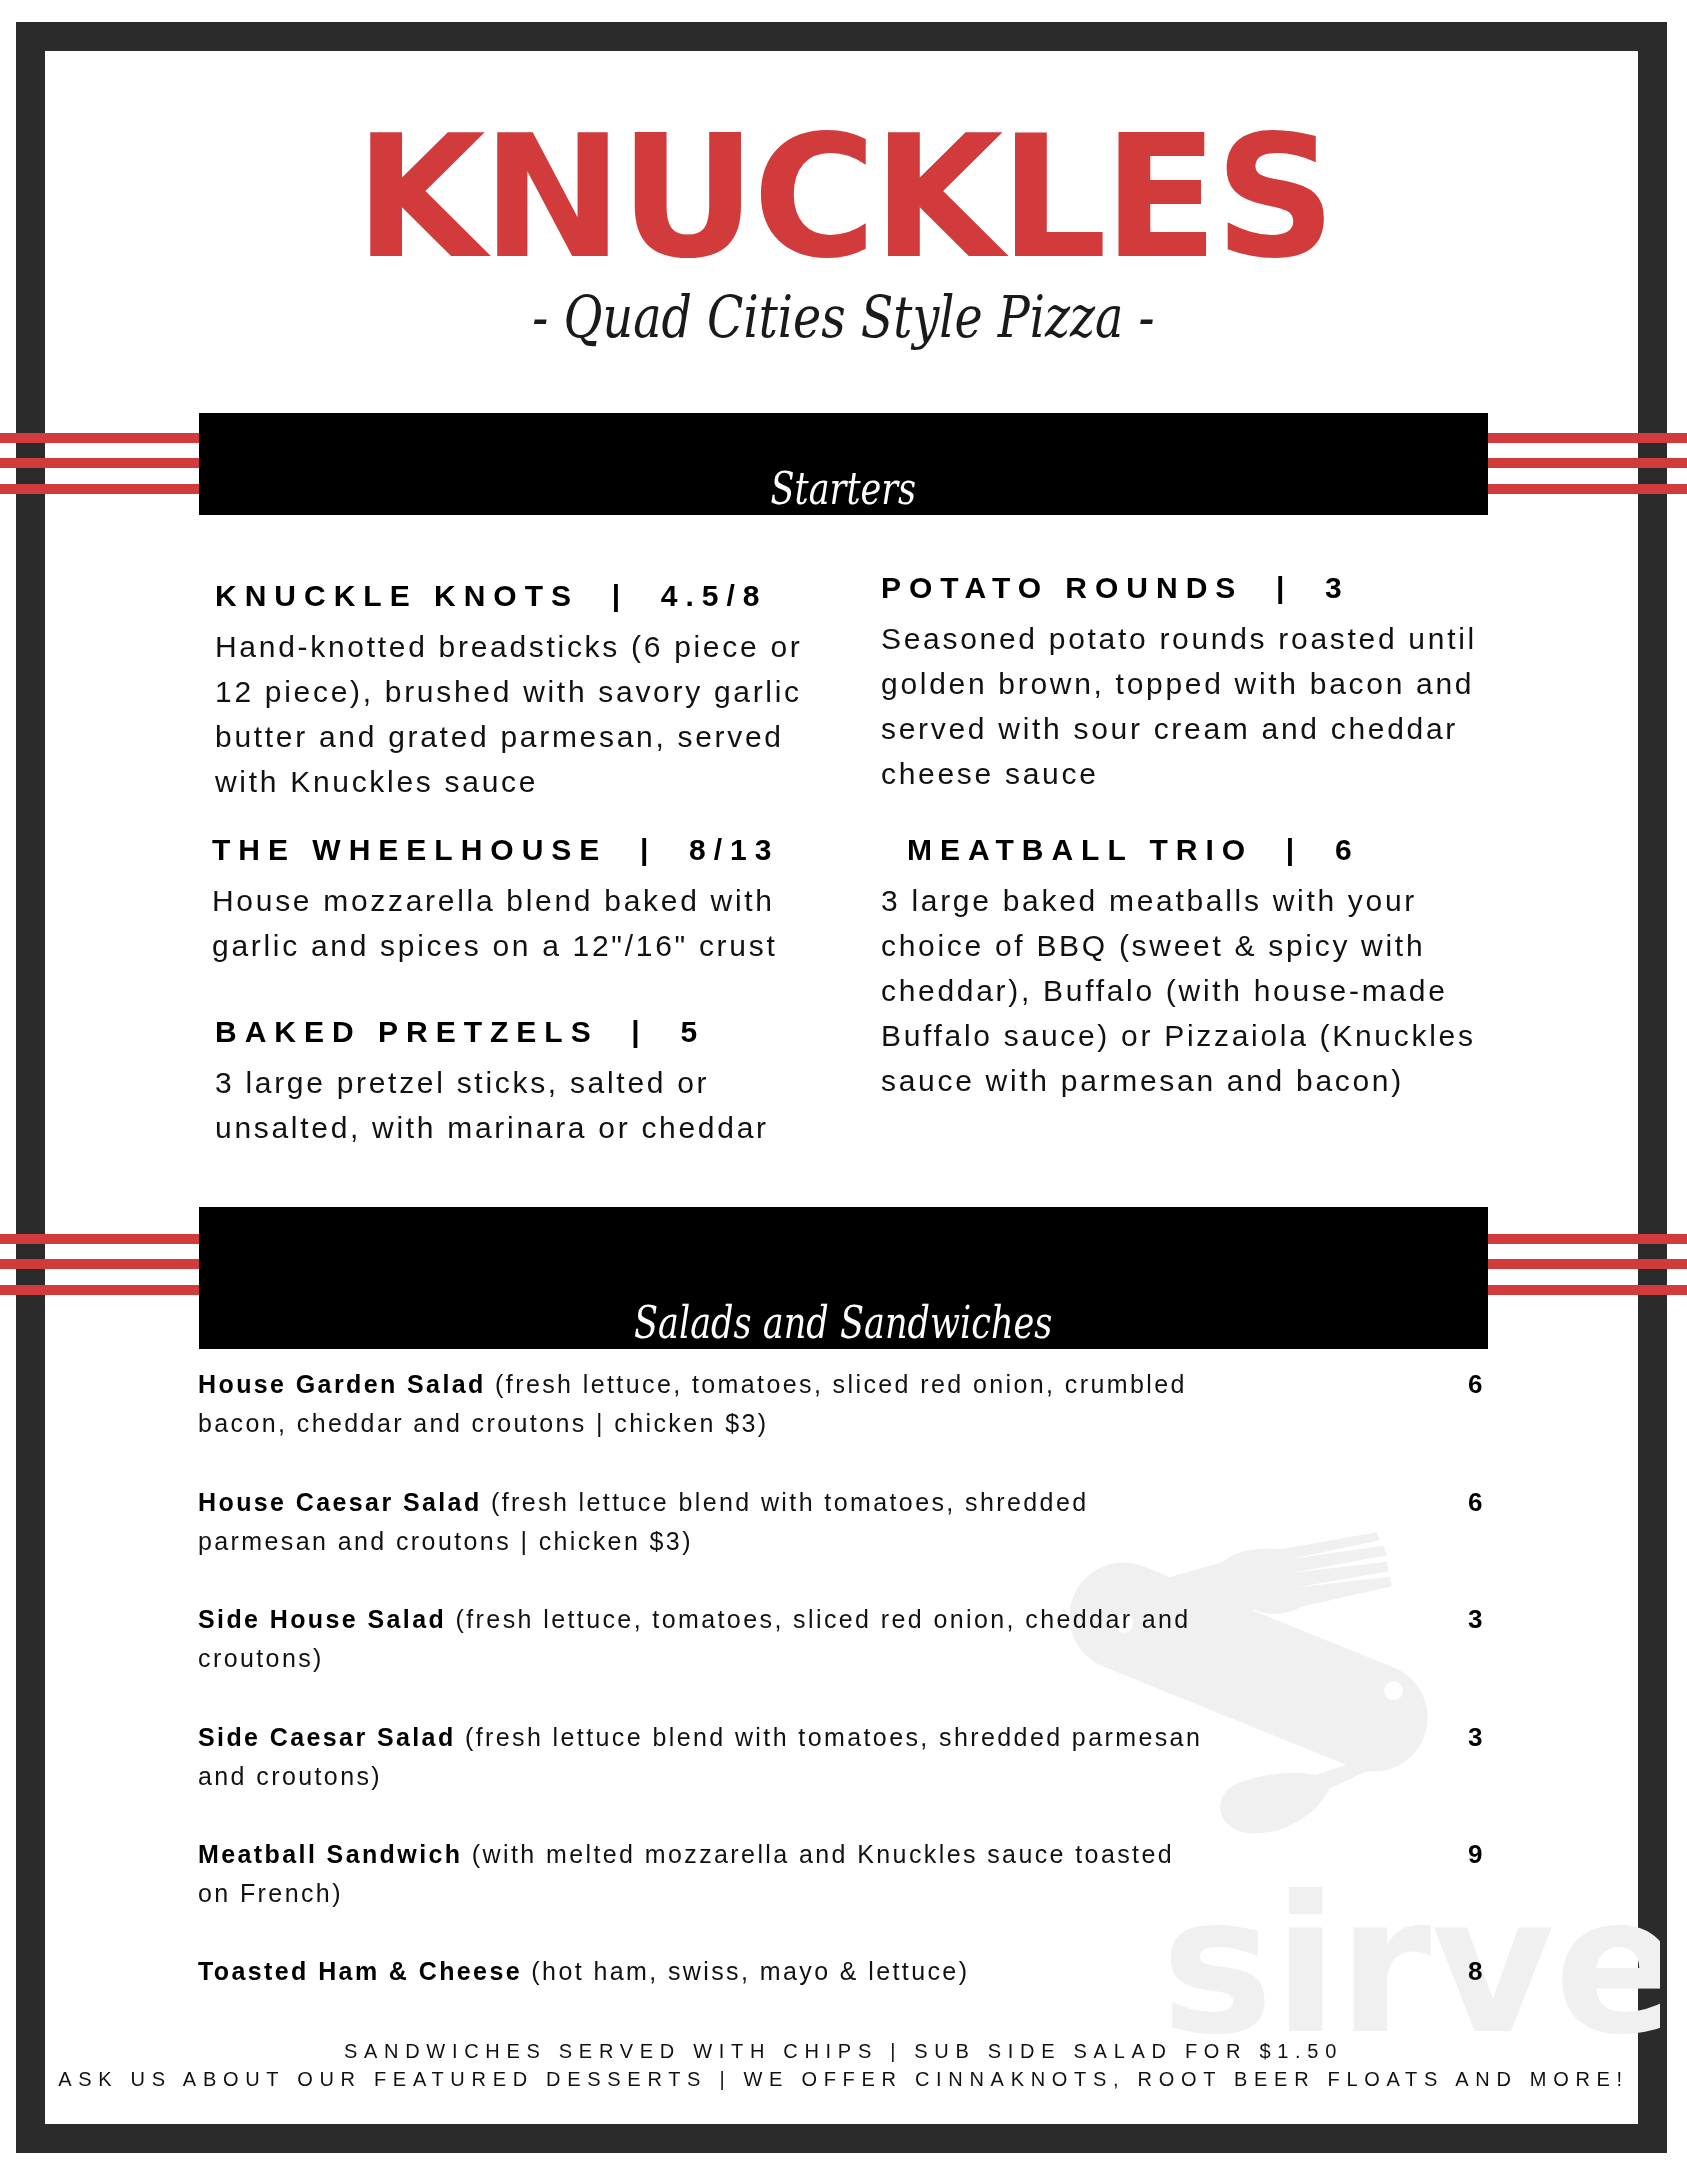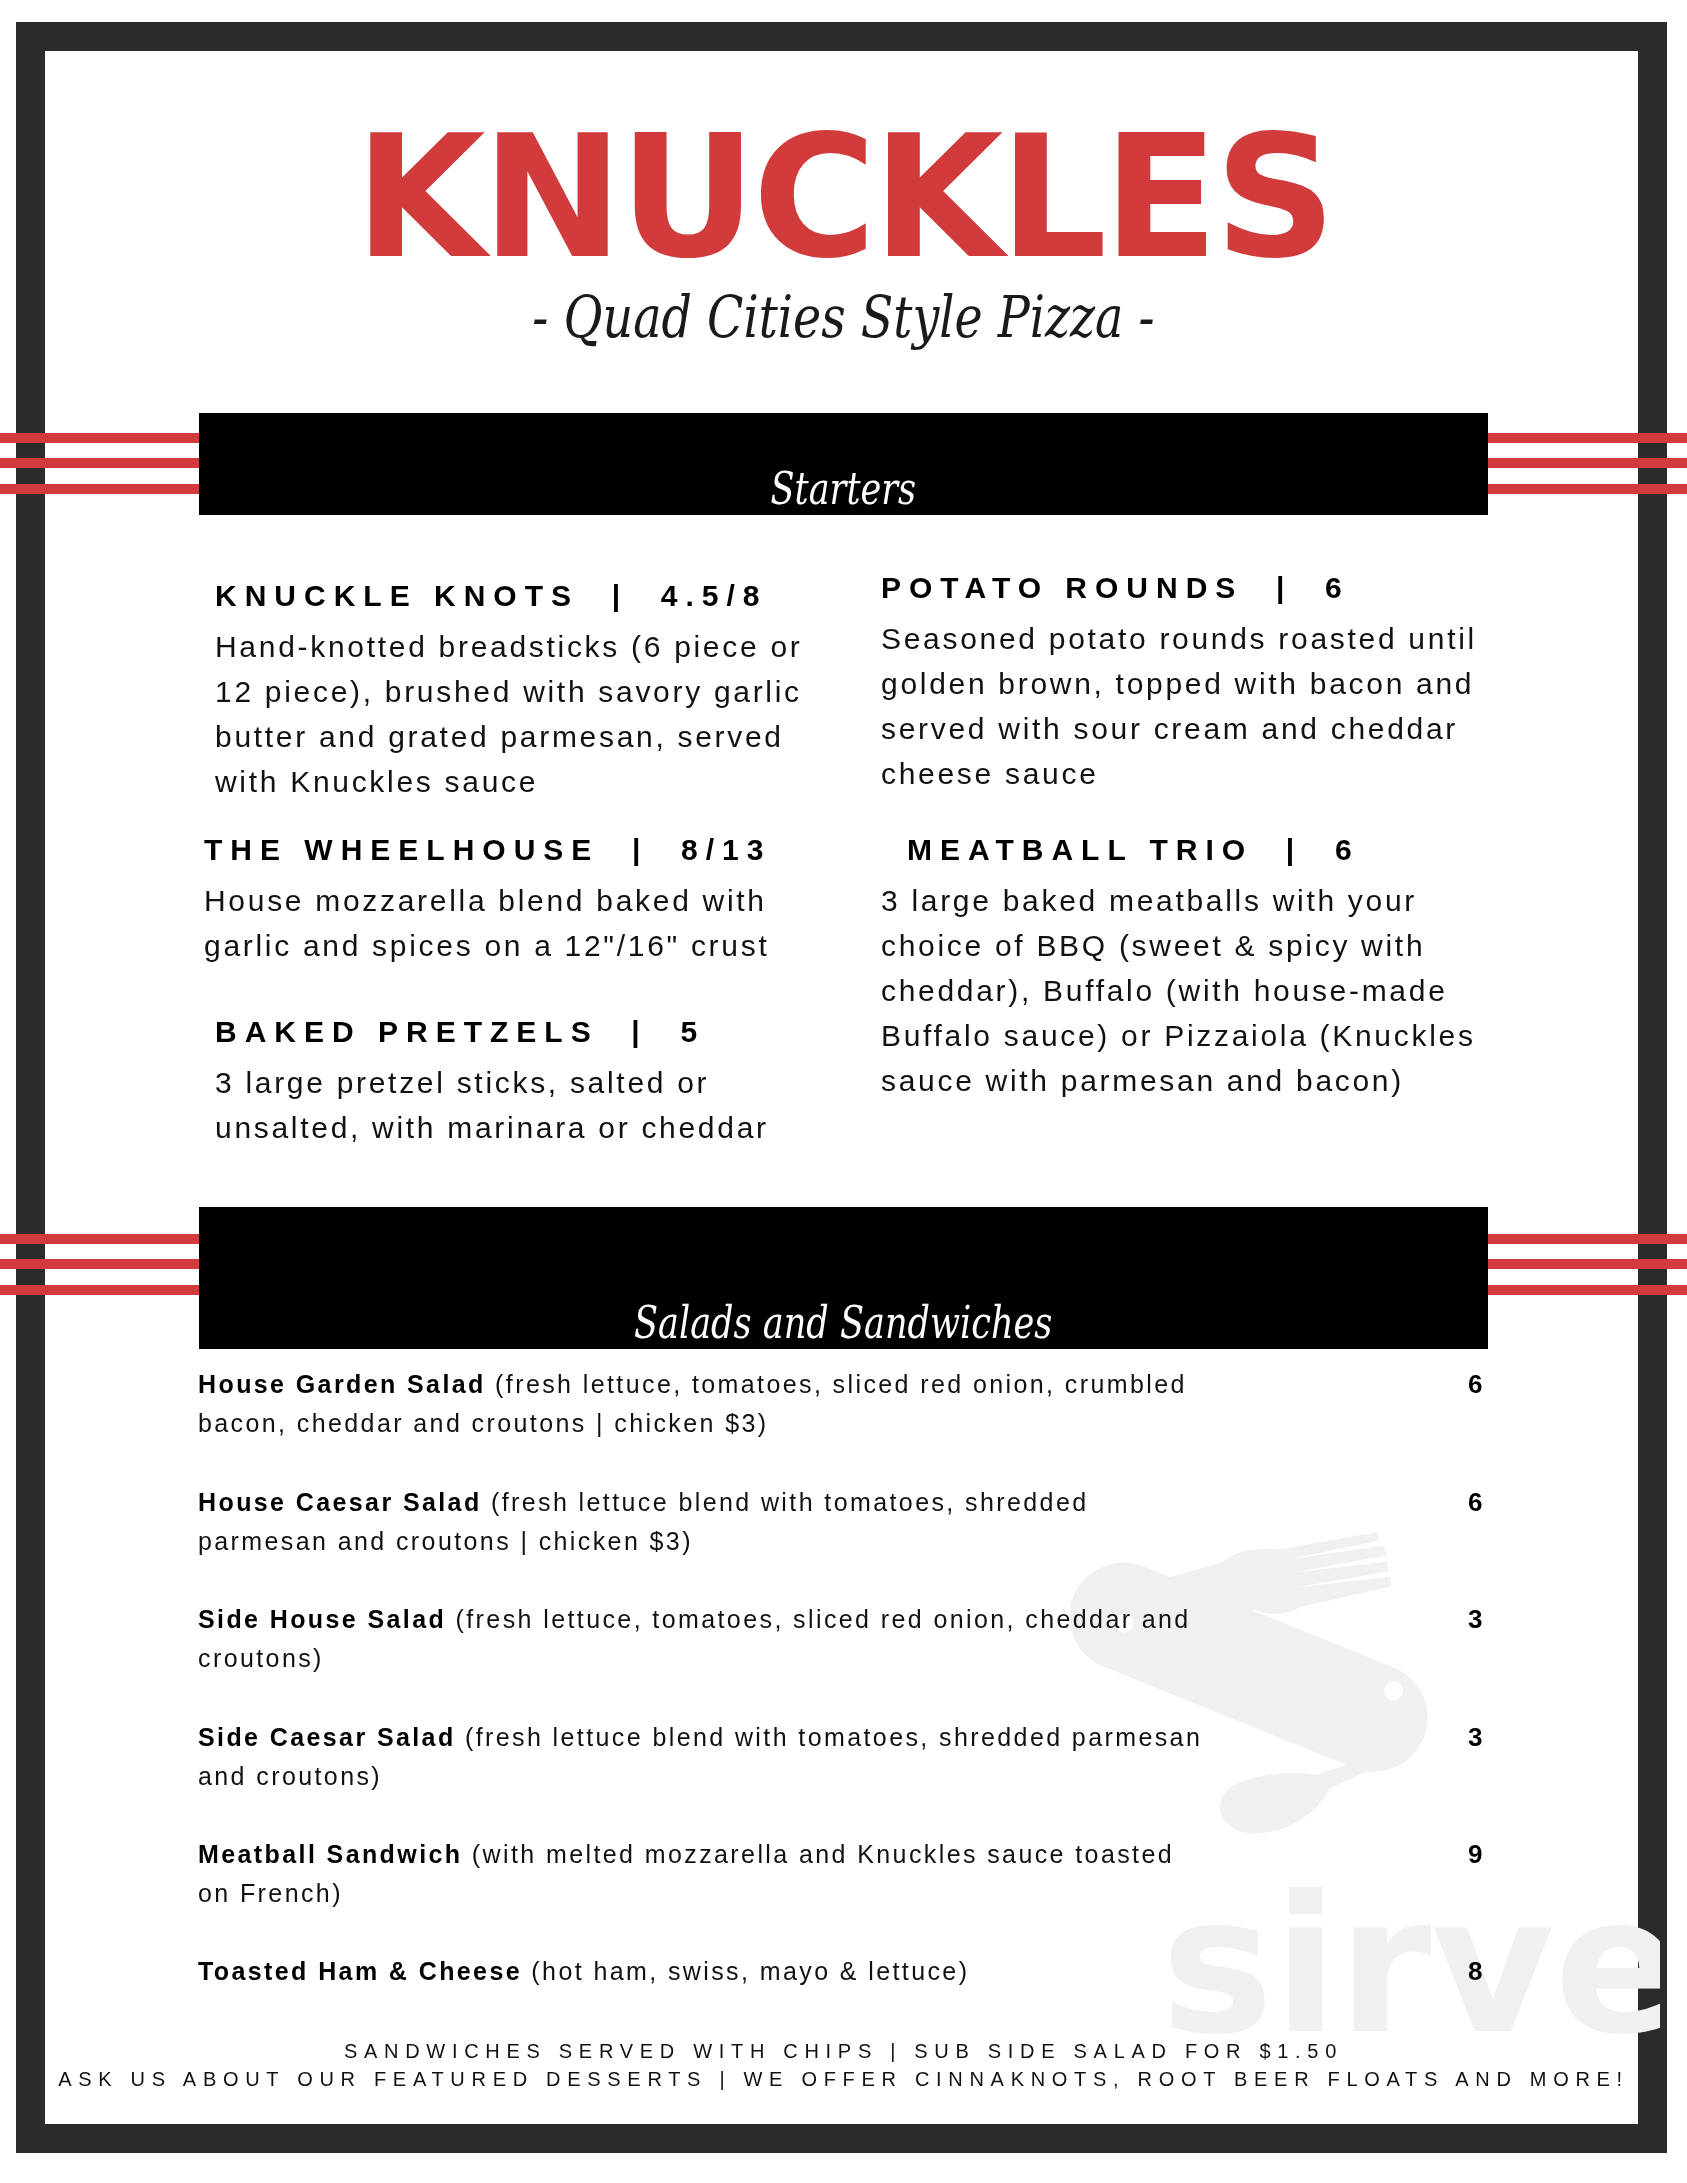--- a/index.html
+++ b/index.html
@@ -55,24 +55,24 @@
 
 <div class="banner" style="top:413px;height:102px;">
   <span class="banner-title">Starters</span>
 </div>
 
 <div class="starter" style="left:215px;top:568px;margin-top:8px;">
   <div class="starter-name" style="white-space:pre;">KNUCKLE KNOTS  |  4.5/8</div>
   <div class="starter-desc">Hand-knotted breadsticks (6 piece or 12 piece), brushed with savory garlic butter and grated parmesan, served with Knuckles sauce</div>
 </div>
 <div class="starter" style="left:881px;top:568px;">
-  <div class="starter-name" style="white-space:pre;">POTATO ROUNDS  |  6</div>
+  <div class="starter-name" style="white-space:pre;">POTATO ROUNDS  |  3</div>
   <div class="starter-desc">Seasoned potato rounds roasted until golden brown, topped with bacon and served with sour cream and cheddar cheese sauce</div>
 </div>
-<div class="starter" style="left:204px;top:830px;">
+<div class="starter" style="left:212px;top:830px;">
   <div class="starter-name" style="white-space:pre;">THE WHEELHOUSE  |  8/13</div>
   <div class="starter-desc">House mozzarella blend baked with garlic and spices on a 12"/16" crust</div>
 </div>
 <div class="starter" style="left:881px;top:830px;">
   <div class="starter-name" style="white-space:pre;margin-left:26px;">MEATBALL TRIO  |  6</div>
   <div class="starter-desc">3 large baked meatballs with your choice of BBQ (sweet &amp; spicy with cheddar), Buffalo (with house-made Buffalo sauce) or Pizzaiola (Knuckles sauce with parmesan and bacon)</div>
 </div>
 <div class="starter" style="left:215px;top:1012px;">
   <div class="starter-name" style="white-space:pre;">BAKED PRETZELS  |  5</div>
   <div class="starter-desc">3 large pretzel sticks, salted or unsalted, with marinara or cheddar</div>

